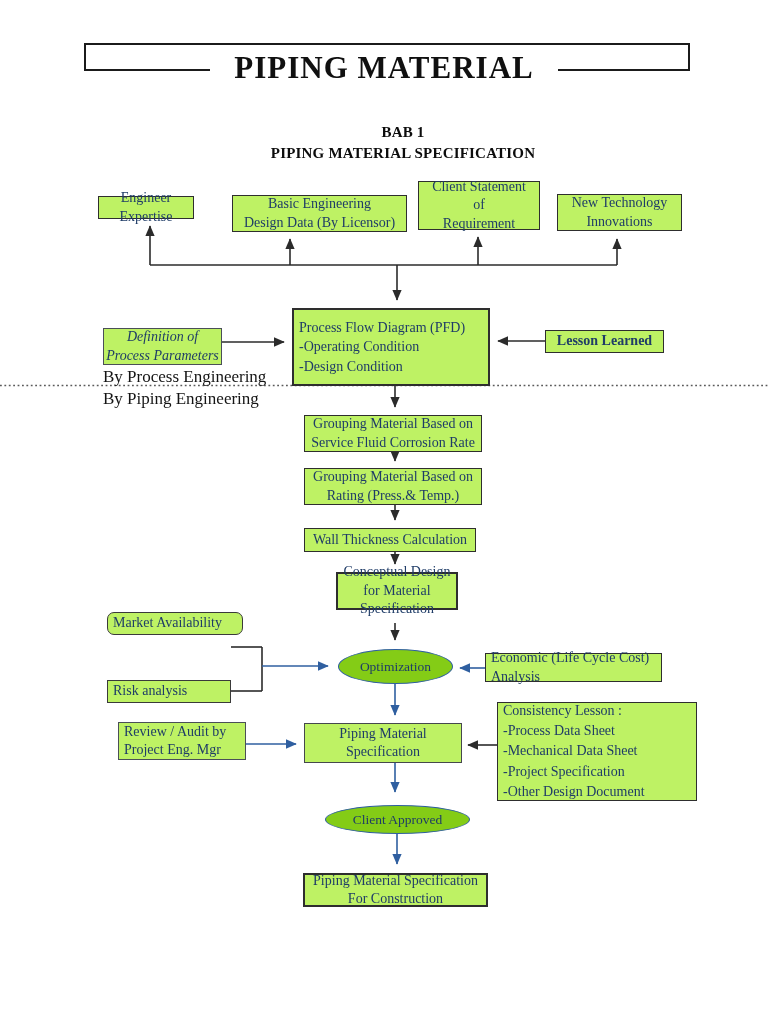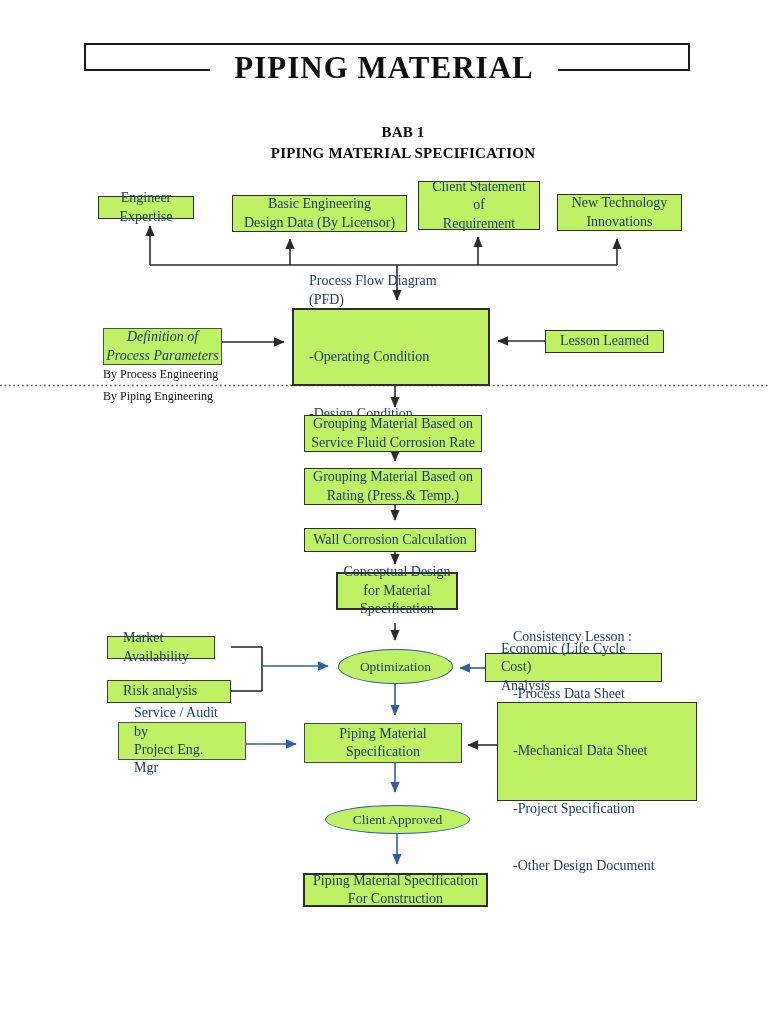--- a/index.html
+++ b/index.html
@@ -12,25 +12,25 @@
   .page-title{position:absolute;left:0;right:0;top:50px;text-align:center;z-index:2;}
   .page-title span{display:inline-block;background:#fff;padding:0 24px;
               font-size:31px;font-weight:bold;letter-spacing:1px;color:#101010;}
   .chapter{position:absolute;left:0;right:0;text-align:center;font-weight:bold;
               font-size:15px;color:#0c0c0c;z-index:2;letter-spacing:.2px;padding-left:38px;}
   
   .nbox{position:absolute;border:1.6px solid #2e2e2e;background:#bef264;color:#1f3c67;
         display:flex;align-items:center;justify-content:center;text-align:center;
         white-space:pre-line;font-size:14px;line-height:1.32;z-index:2;
         box-sizing:border-box;}
-  .la{justify-content:flex-start;text-align:left;padding:2px 15px;gap:37px;}
+  .la{justify-content:flex-start;text-align:left;padding:2px 5px;}
   .ellipse{position:absolute;border:1.6px solid #2f5fa0;border-radius:50%;
-        background:#bef264;color:#1f3c67;display:flex;align-items:center;
+        background:#84cc16;color:#1f3c67;display:flex;align-items:center;
         justify-content:center;font-size:13.5px;z-index:2;box-sizing:border-box;}
-  .annot{position:absolute;font-size:12px;color:#141414;z-index:3;text-align:center;}
+  .annot{position:absolute;font-size:17px;color:#141414;z-index:3;text-align:center;}
   .pfd-title{display:block;}
   .stack{display:flex;flex-direction:column;align-items:flex-start;justify-content:center;}
 </style>
 </head>
 <body>
 
 <svg class="layer-svg" width="768" height="1024">
   <defs>
     <marker id="mB" markerWidth="9" markerHeight="8" refX="6.5" refY="3" orient="auto">
       <path d="M0,0 L7,3 L0,6 z" fill="#2b2b2b"></path>
@@ -94,42 +94,42 @@
 Innovations</div>
 
 <div class="nbox la stack" style="left:292px;top:308px;width:198px;height:78px;border-width:2px;line-height:1.4;">
   <span class="pfd-title">Process Flow Diagram (PFD)</span>
   <span class="pfd-title">-Operating Condition</span>
   <span class="pfd-title">-Design Condition</span>
 </div>
 
 <div class="nbox" style="left:103px;top:328px;width:119px;height:37px;border-color:#4a4f57;font-style:italic;">Definition of
 Process Parameters</div>
-<div class="nbox" style="left:545px;top:330px;width:119px;height:23px;">Lesson Learned</div>
+<div class="nbox" style="left:545px;top:330px;width:119px;height:23px;font-weight:bold;">Lesson Learned</div>
 <div class="annot" style="left:103px;top:367px;">By Process Engineering</div>
 <div class="annot" style="left:103px;top:389px;">By Piping Engineering</div>
 
 <div class="nbox" style="left:304px;top:415px;width:178px;height:37px;">Grouping Material Based on
 Service Fluid Corrosion Rate</div>
 <div class="nbox" style="left:304px;top:468px;width:178px;height:37px;">Grouping Material Based on
 Rating (Press.&amp; Temp.)</div>
-<div class="nbox" style="left:304px;top:528px;width:172px;height:24px;">Wall Corrosion Calculation</div>
+<div class="nbox" style="left:304px;top:528px;width:172px;height:24px;">Wall Thickness Calculation</div>
 <div class="nbox" style="left:336px;top:572px;width:122px;height:38px;border-width:2px;">Conceptual Design
 for Material
 Specification</div>
 <div class="ellipse" style="left:338px;top:649px;width:115px;height:35px;">Optimization</div>
 <div class="nbox" style="left:304px;top:723px;width:158px;height:40px;border-color:#45484d;">Piping Material
 Specification</div>
 <div class="ellipse" style="left:325px;top:805px;width:145px;height:29px;">Client Approved</div>
 <div class="nbox" style="left:303px;top:873px;width:185px;height:34px;border-width:2px;">Piping Material Specification
 For Construction</div>
 
-<div class="nbox la" style="left:107px;top:636px;width:108px;height:23px;border-color:#3a3a3a;">Market Availability</div>
+<div class="nbox la" style="left:107px;top:612px;width:136px;height:23px;border-color:#3a3a3a;border-radius:7px;">Market Availability</div>
 <div class="nbox la" style="left:107px;top:680px;width:124px;height:23px;border-color:#3a3a3a;">Risk analysis</div>
-<div class="nbox la" style="left:118px;top:722px;width:128px;height:38px;border-color:#4a4f57;">Service / Audit by
+<div class="nbox la" style="left:118px;top:722px;width:128px;height:38px;border-color:#4a4f57;">Review / Audit by
 Project Eng. Mgr</div>
 
 <div class="nbox la" style="left:485px;top:653px;width:177px;height:29px;">Economic (Life Cycle Cost)
 Analysis</div>
 <div class="nbox la stack" style="left:497px;top:702px;width:200px;height:99px;line-height:1.45;">
   <span>Consistency Lesson :</span>
   <span>-Process Data Sheet</span>
   <span>-Mechanical Data Sheet</span>
   <span>-Project Specification</span>
   <span>-Other Design Document</span>

